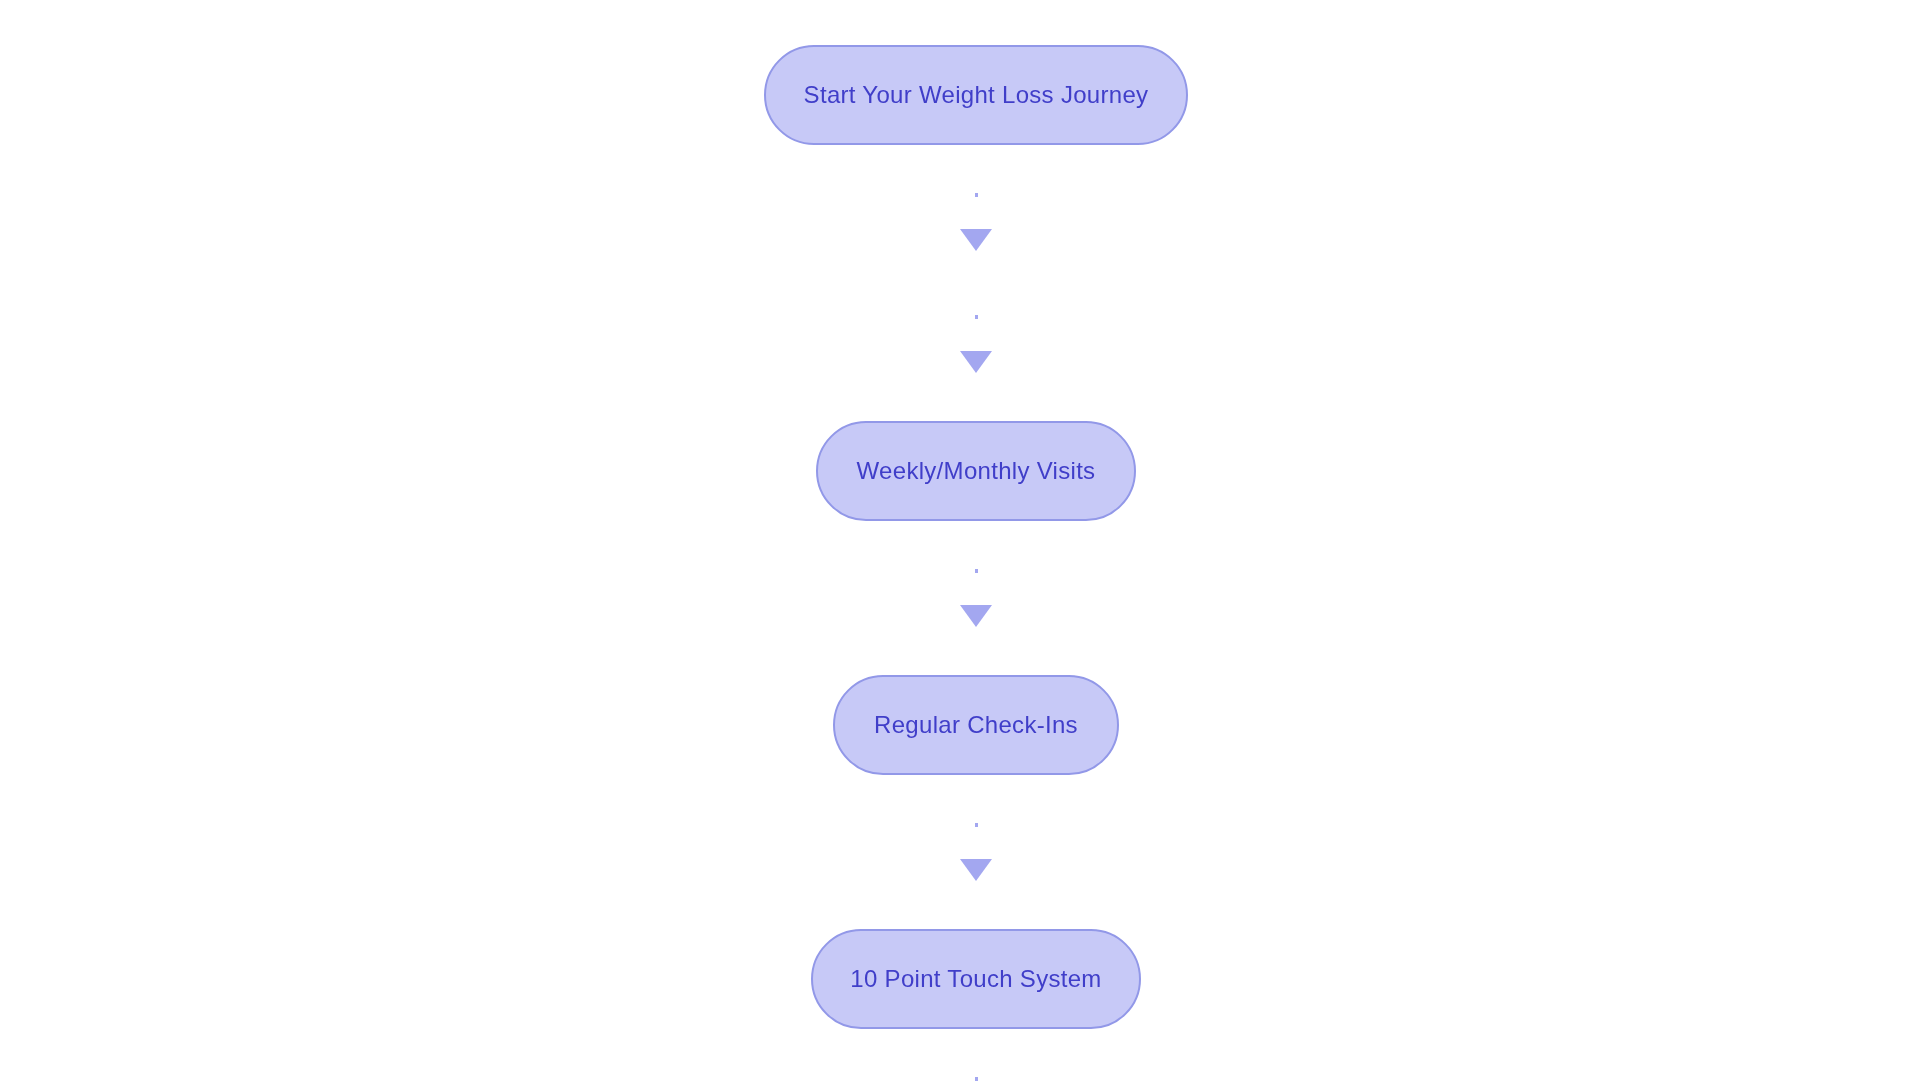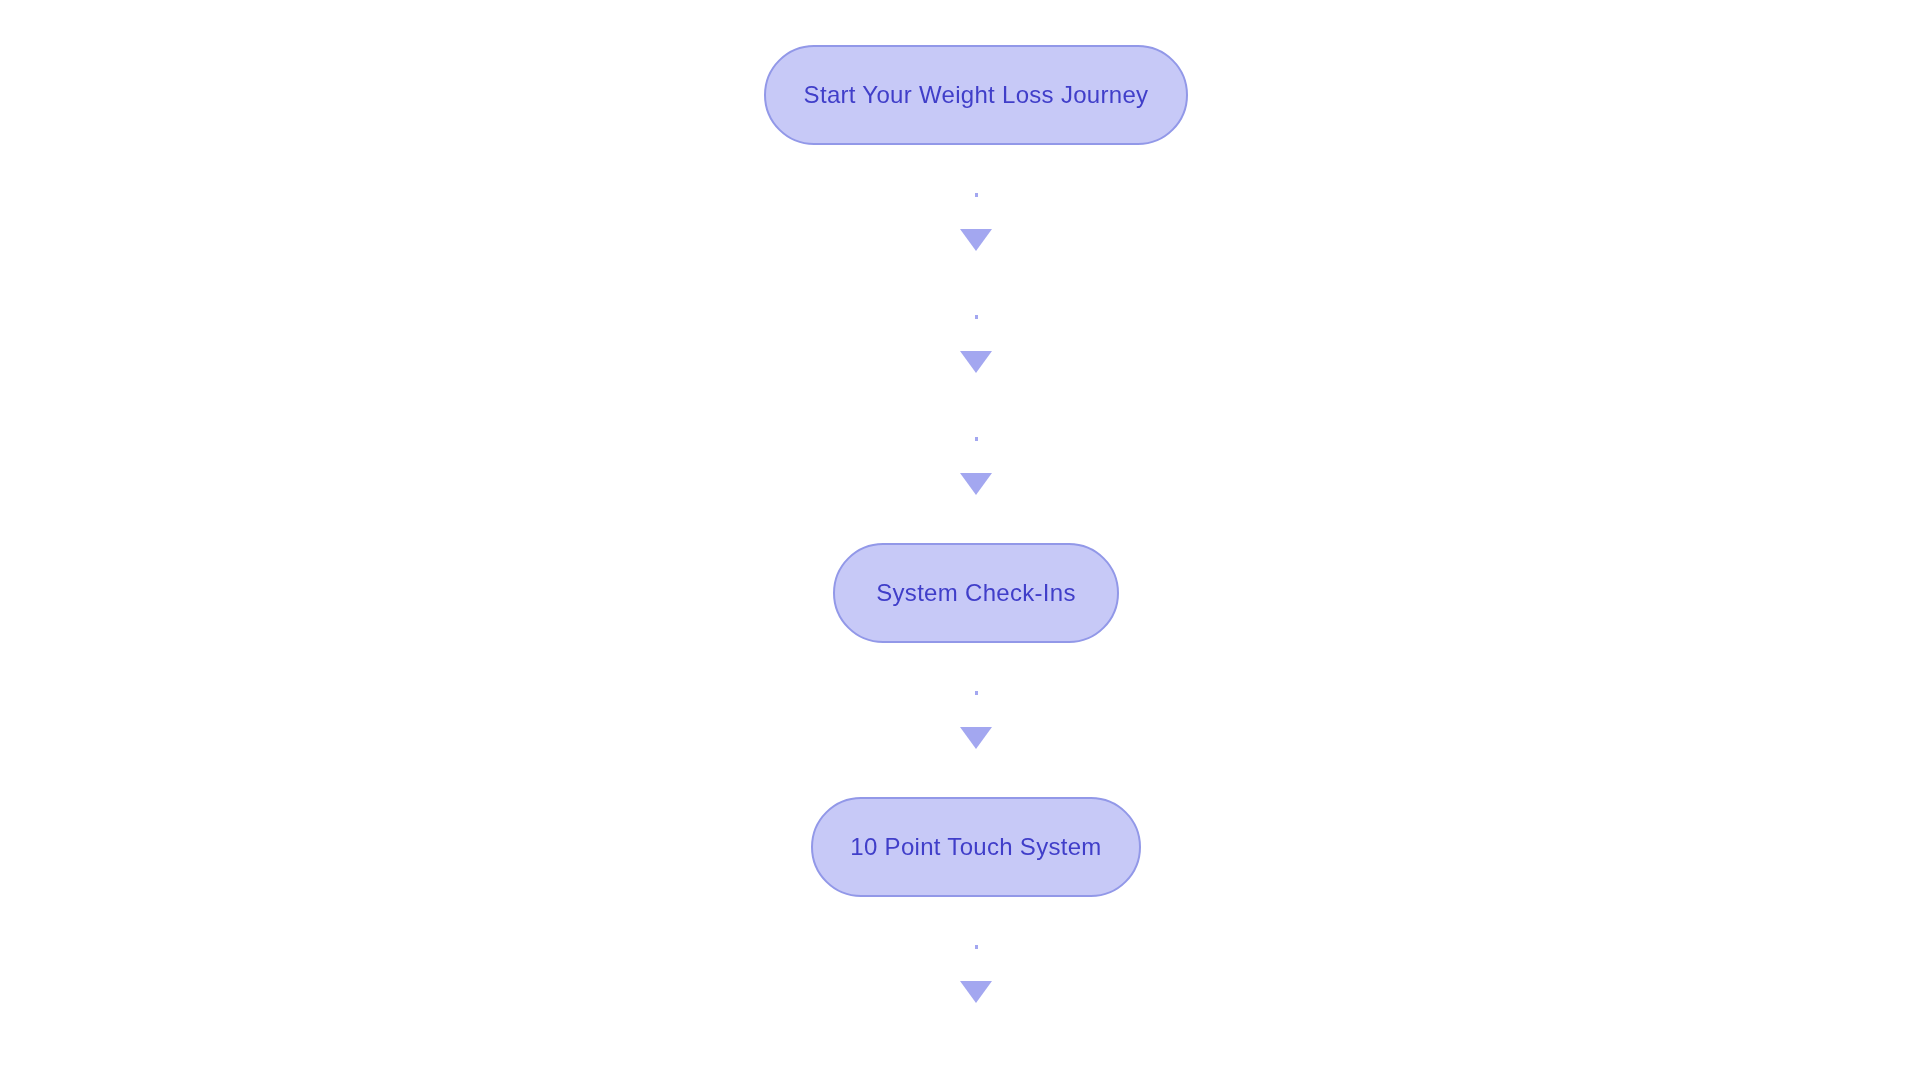--- a/index.html
+++ b/index.html
@@ -79,28 +79,31 @@
     <div class="shaft"></div>
     <div class="head"></div>
   </div>
 
 
   <div class="arrow">
     <div class="shaft"></div>
     <div class="head"></div>
   </div>
 
+  <div class="node n3">
+    <span>Weekly/Monthly Visits</span>
+  </div>
 
   <div class="arrow">
     <div class="shaft"></div>
     <div class="head"></div>
   </div>
 
   <div class="node n4">
-    <span>System Check-Ins</span>
+    <span>Regular Check-Ins</span>
   </div>
 
   <div class="arrow">
     <div class="shaft"></div>
     <div class="head"></div>
   </div>
 
   <div class="node n5">
     <span>10 Point Touch System</span>
   </div>

